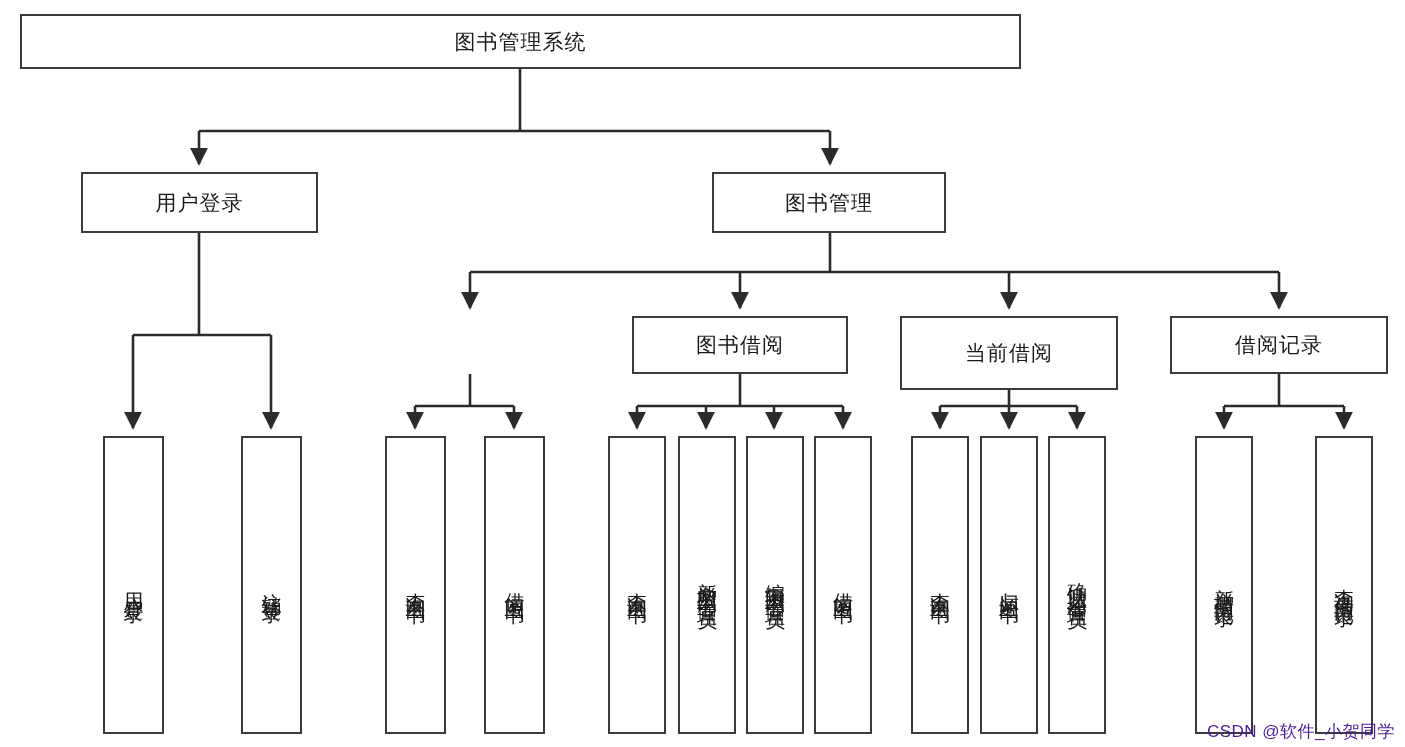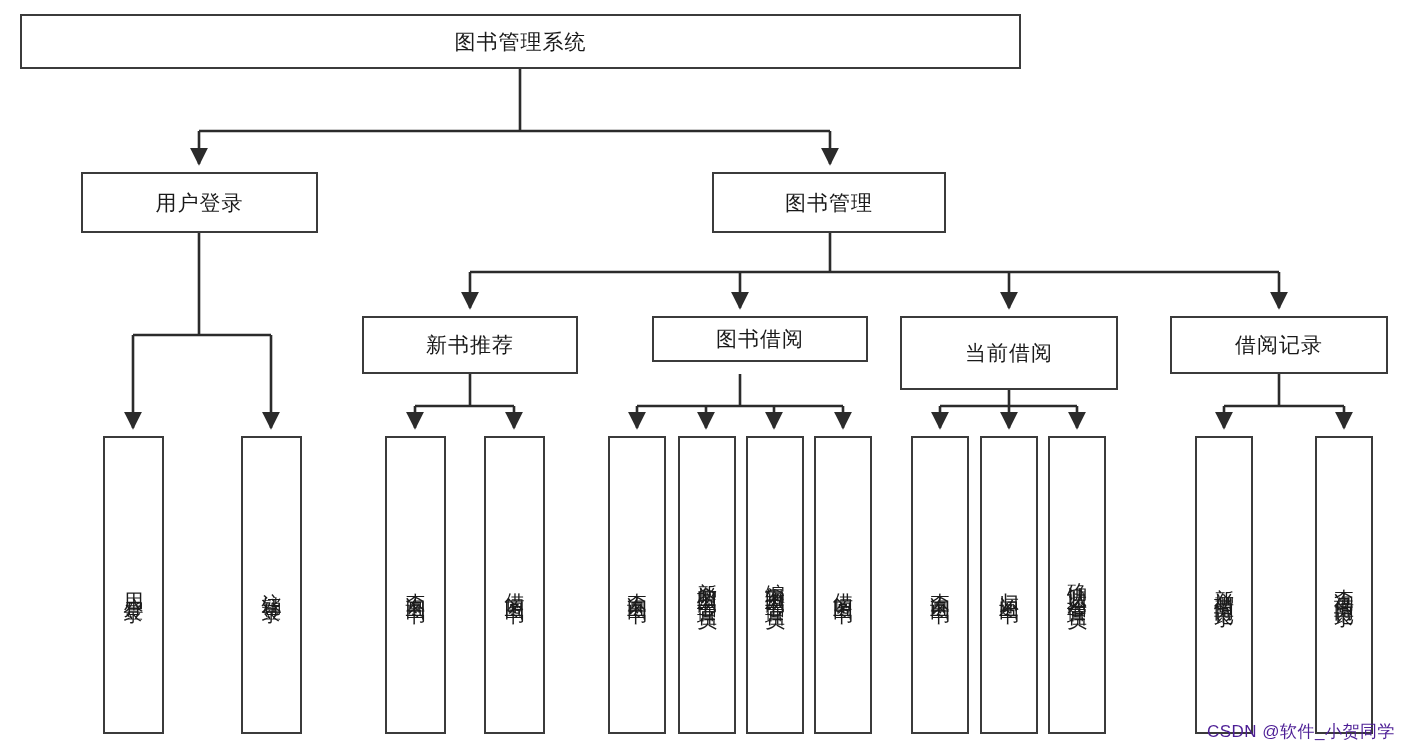--- a/index.html
+++ b/index.html
@@ -129,24 +129,21 @@
     <span class="label">图书管理系统</span>
   </div>
 
   <div class="node horiz" style="left:81px; top:172px; width:237px; height:61px;">
     <span class="label">用户登录</span>
   </div>
   <div class="node horiz" style="left:712px; top:172px; width:234px; height:61px;">
     <span class="label">图书管理</span>
   </div>
 
-  <div class="node horiz" style="left:362px; top:316px; width:216px; height:58px;">
-    <span class="label">新书推荐</span>
-  </div>
-  <div class="node horiz" style="left:652px; top:316px; width:216px; height:46px;">
+  <div class="node horiz" style="left:632px; top:316px; width:216px; height:58px;">
     <span class="label">图书借阅</span>
   </div>
   <div class="node horiz" style="left:900px; top:316px; width:218px; height:74px;">
     <span class="label">当前借阅</span>
   </div>
   <div class="node horiz" style="left:1170px; top:316px; width:218px; height:58px;">
     <span class="label">借阅记录</span>
   </div>
 
   <div class="node vert" style="left:103px; top:436px; width:61px; height:298px;">

